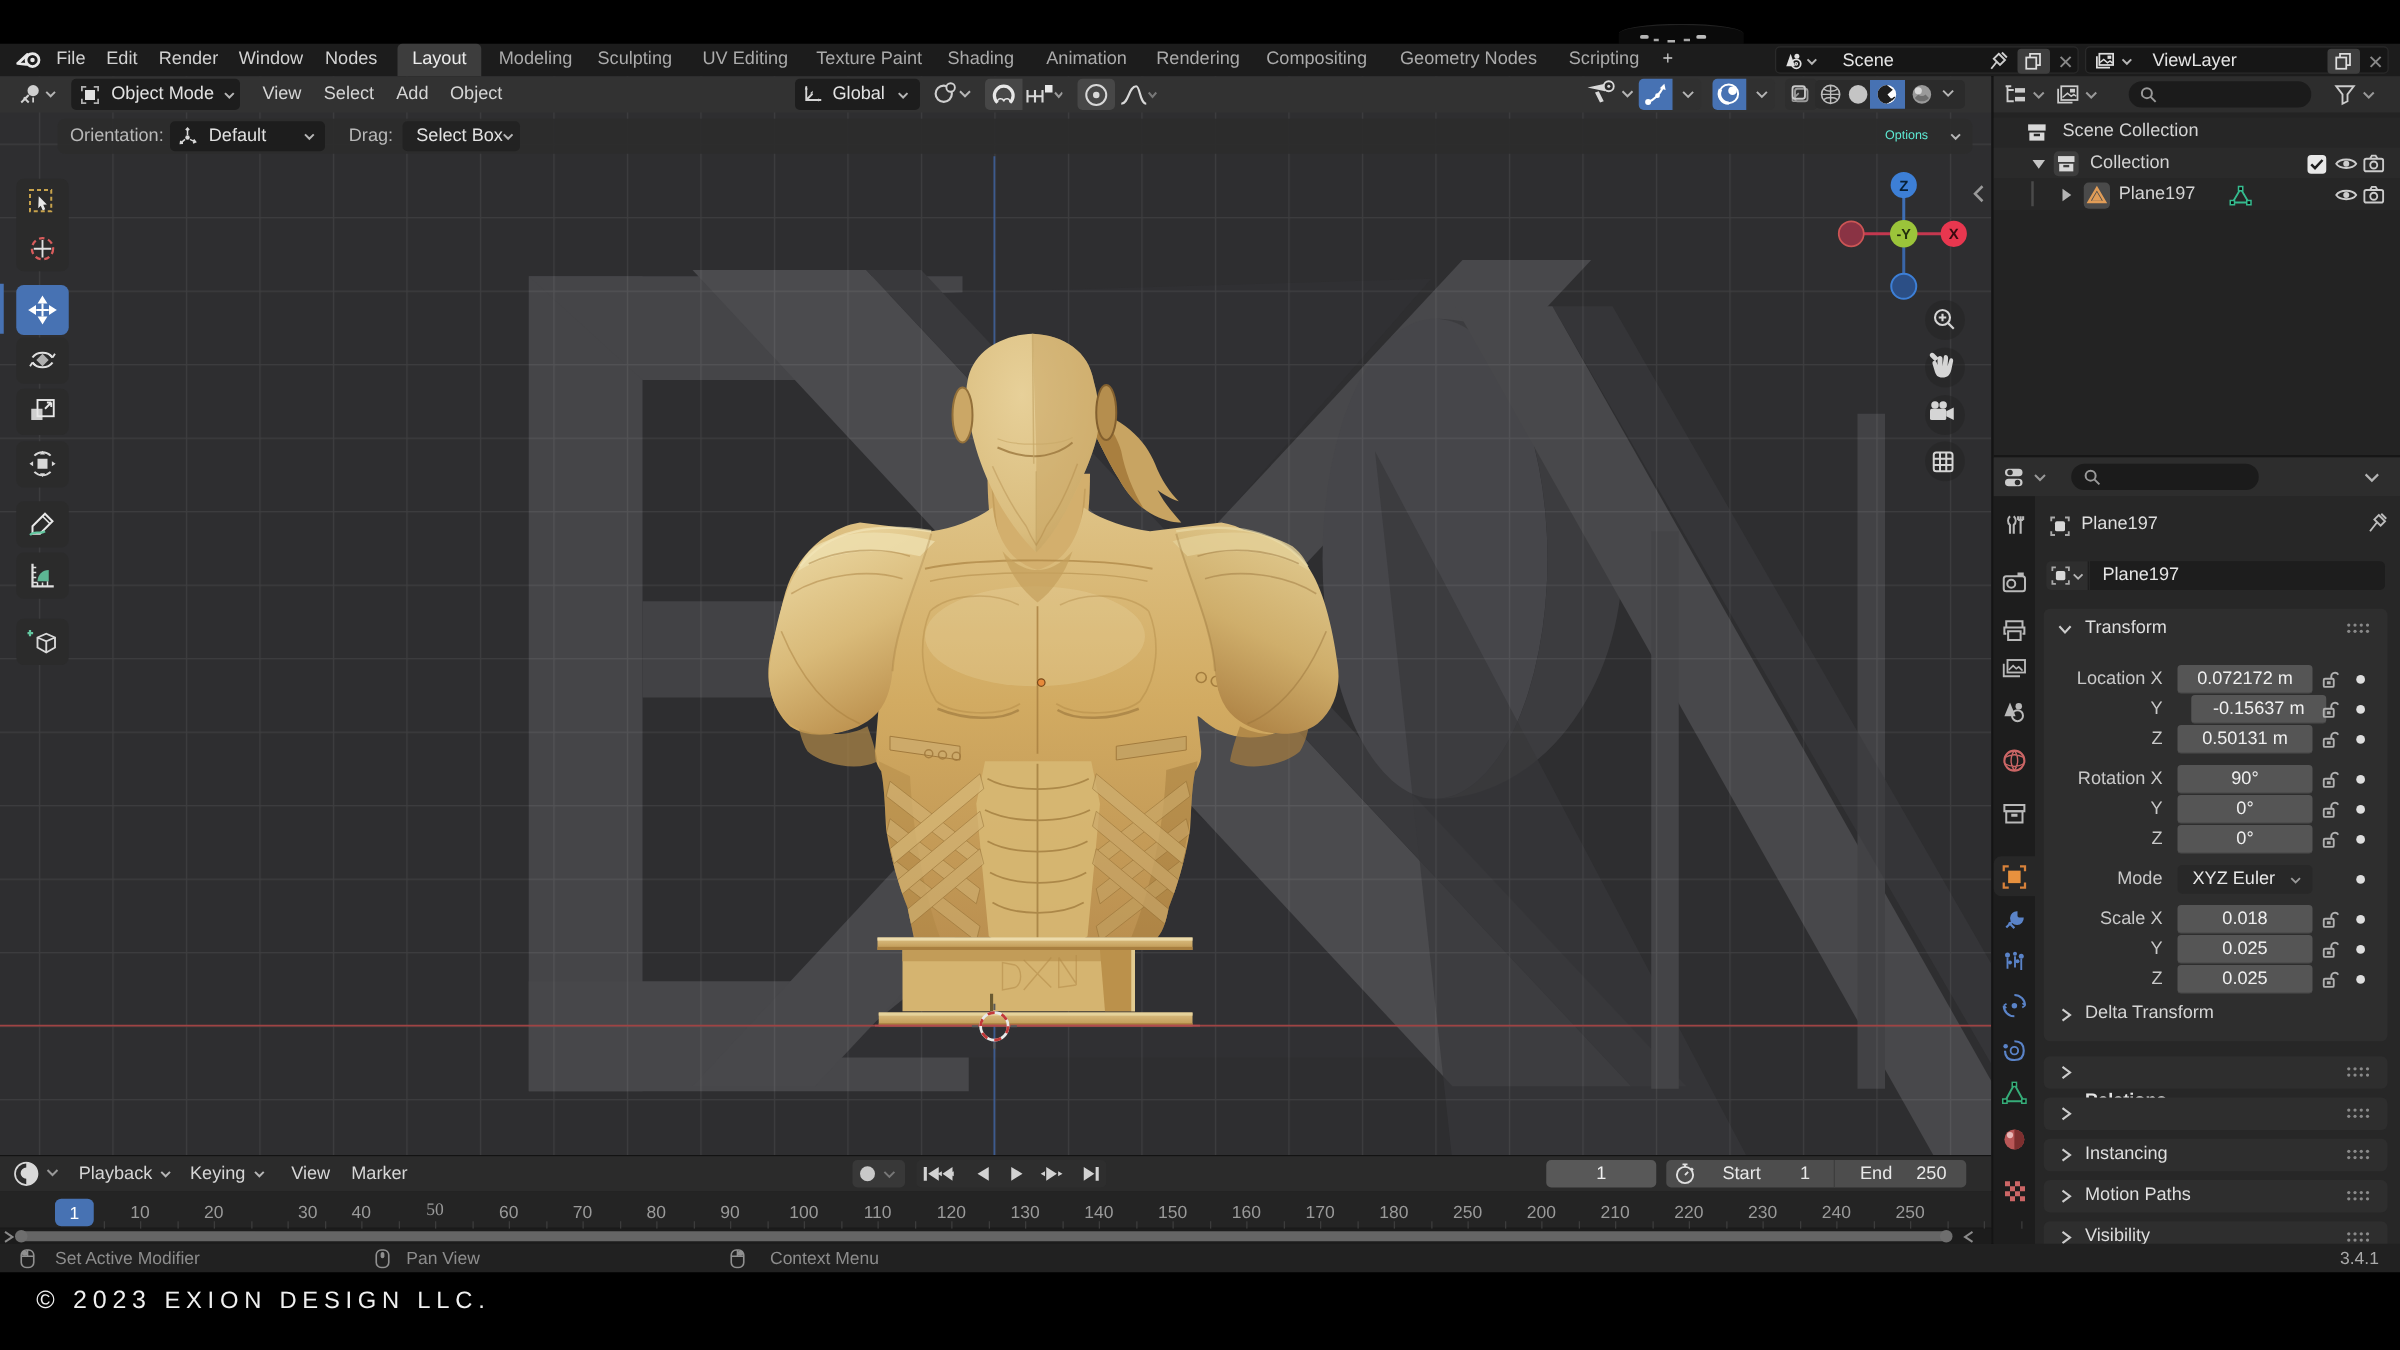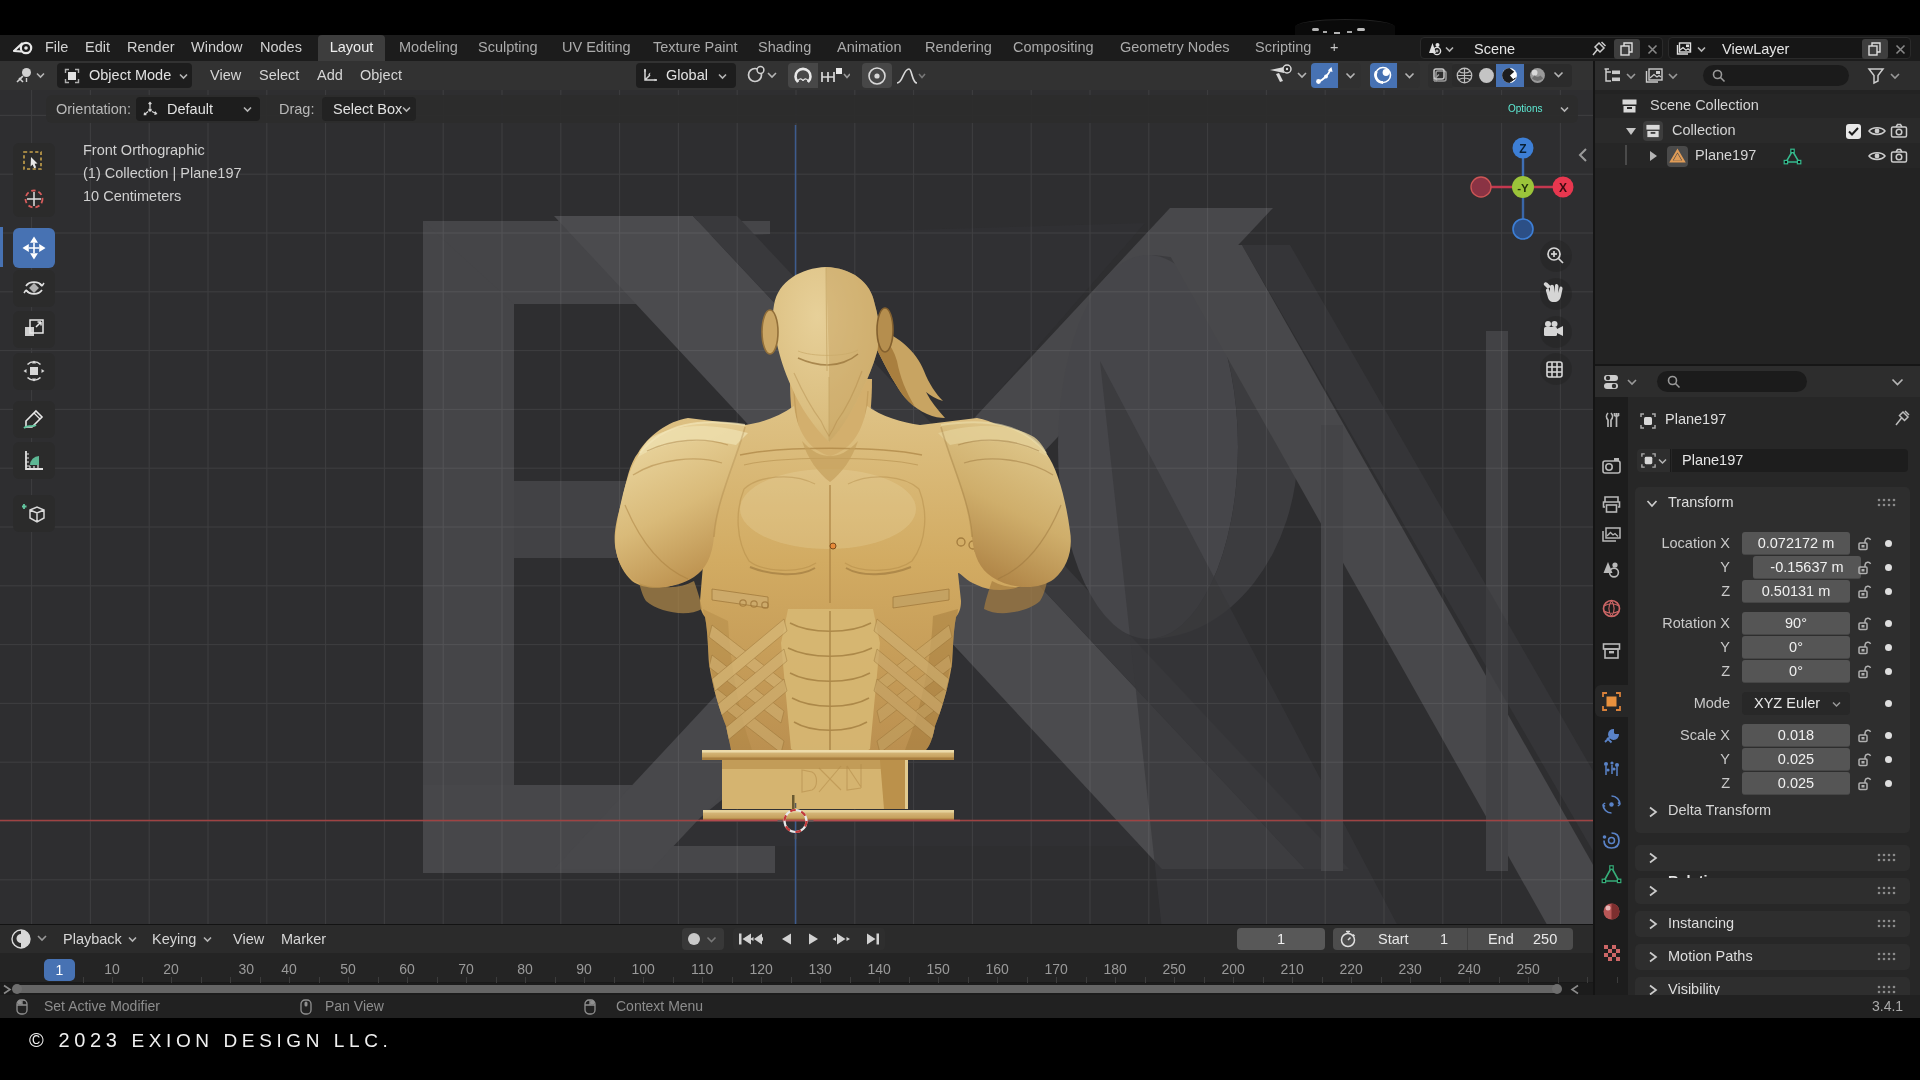--- a/index.html
+++ b/index.html
@@ -142,21 +142,20 @@
             <path d="M1 1.5 L4.5 5 L8 1.5" stroke="#b5b5b5" stroke-width="1.6" fill="none"></path>
           </svg>
  </div>
  <div class="abs" style="left:1452px;top:1px;width:78px;height:25px;color:#5eead4;font-size:10px;">
   <div class="abs" style="left:10px;line-height:25px;">Options</div>
   <svg class="abs" style="left:62px;top:10px" width="9" height="7" viewBox="0 0 9 7">
             <path d="M1 1.5 L4.5 5 L8 1.5" stroke="#b5b5b5" stroke-width="1.6" fill="none"></path>
           </svg>
  </div>
 </div>
-<div id="vpinfo">Front Orthographic<br>(1) Collection | Plane197<br>10 Centimeters</div>
 
 <div class="abs" style="left:636px;top:2px;width:100px;height:25px;background:#1d1d1d;border-radius:4px;z-index:31;">
  <svg class="abs" style="left:6px;top:4px" width="18" height="17" viewBox="0 0 18 17">
           <path d="M3 2 V13 H15 M3 13 L8 8" stroke="#d5d5d5" stroke-width="1.5" fill="none"></path>
           <path d="M3 2 L1.8 4.5 L4.2 4.5 Z M15 13 L12.5 11.8 V14.2 Z M8 8 L8.3 5.6 L6 7.6 Z" fill="#d5d5d5"></path>
         </svg>
  <div class="abs" style="left:30px;color:#e2e2e2;font-size:14.5px;line-height:25px;">Global</div>
  <svg class="abs" style="left:82px;top:10px" width="9" height="7" viewBox="0 0 9 7">
           <path d="M1 1.5 L4.5 5 L8 1.5" stroke="#b5b5b5" stroke-width="1.6" fill="none"></path>
         </svg>
@@ -1002,21 +1001,21 @@
  <div class="abs" style="left:1378px;top:0;color:#e8e8e8;font-size:14.5px;line-height:28px;">Start</div>
  <div class="abs" style="left:1440px;top:0;color:#e8e8e8;font-size:14.5px;line-height:28px;">1</div>
  <div class="abs" style="left:1467px;top:3px;width:1px;height:22px;background:#3e3e3e;"></div>
  <div class="abs" style="left:1488px;top:0;color:#e8e8e8;font-size:14.5px;line-height:28px;">End</div>
  <div class="abs" style="left:1533px;top:0;color:#e8e8e8;font-size:14.5px;line-height:28px;">250</div>
  <div id="ruler" class="abs" style="left:0;top:28px;width:1593px;height:30px;background:#242424;color:#9a9a9a;font-size:14px;">
       <div class="abs" style="left:92.1px;top:8px;width:40px;text-align:center;">10</div>
       <div class="abs" style="left:151.10000000000002px;top:8px;width:40px;text-align:center;">20</div>
       <div class="abs" style="left:214px;top:8px;width:40px;text-align:right;">30</div>
       <div class="abs" style="left:269.1px;top:8px;width:40px;text-align:center;">40</div>
-      <div class="abs" style="left:328.1px;top:8px;width:40px;text-align:center;">50</div>
+      <div class="abs" style="left:328.1px;top:8px;width:40px;text-align:center;font-family:Liberation Serif, serif;">50</div>
       <div class="abs" style="left:387.1px;top:8px;width:40px;text-align:center;">60</div>
       <div class="abs" style="left:446.1px;top:8px;width:40px;text-align:center;">70</div>
       <div class="abs" style="left:505.1px;top:8px;width:40px;text-align:center;">80</div>
       <div class="abs" style="left:564.1px;top:8px;width:40px;text-align:center;">90</div>
       <div class="abs" style="left:623.1px;top:8px;width:40px;text-align:center;">100</div>
       <div class="abs" style="left:682.1px;top:8px;width:40px;text-align:center;">110</div>
       <div class="abs" style="left:741.1px;top:8px;width:40px;text-align:center;">120</div>
       <div class="abs" style="left:800.1px;top:8px;width:40px;text-align:center;">130</div>
       <div class="abs" style="left:859.1px;top:8px;width:40px;text-align:center;">140</div>
       <div class="abs" style="left:918.1px;top:8px;width:40px;text-align:center;">150</div>

